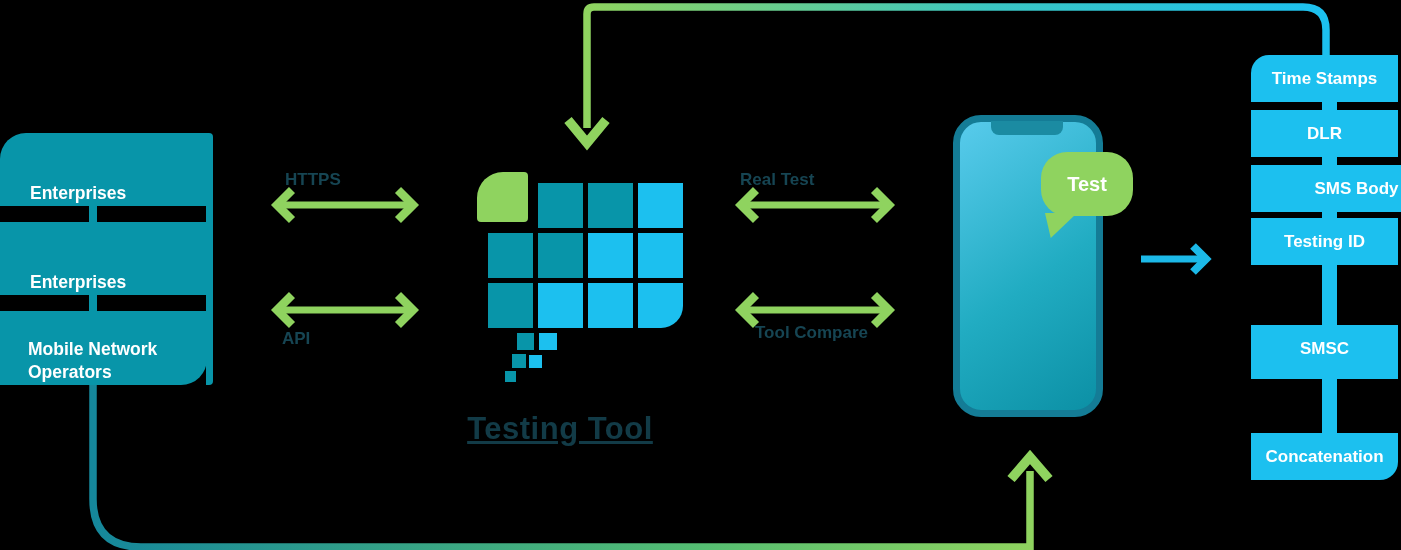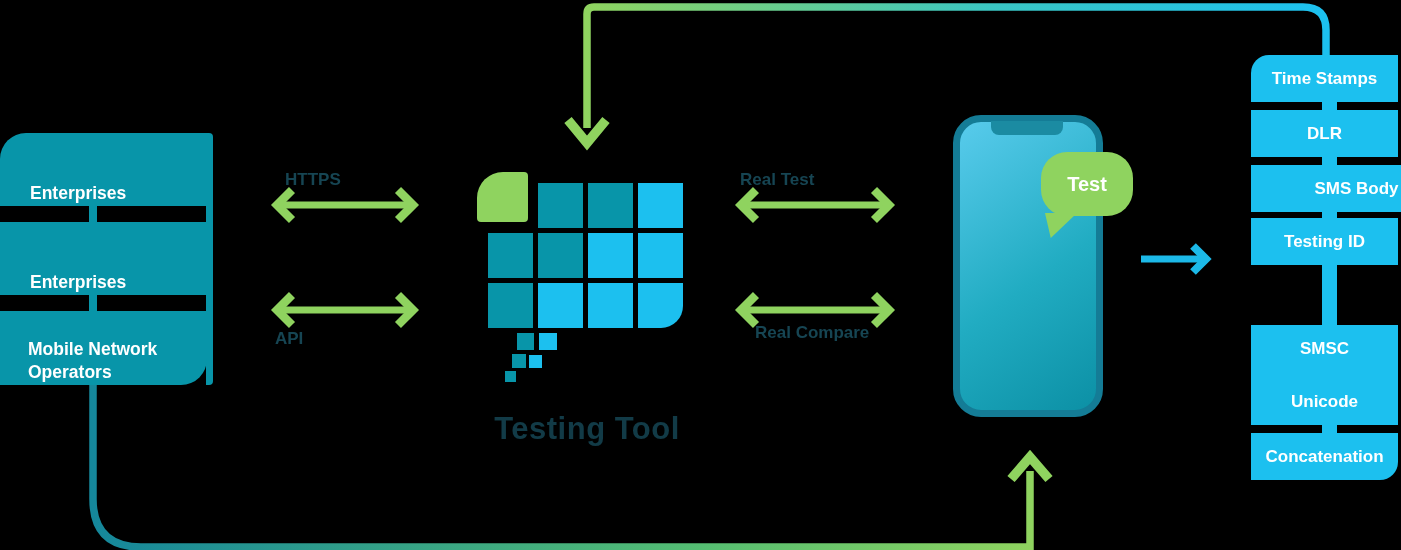--- a/index.html
+++ b/index.html
@@ -18,22 +18,22 @@
 
   
   .flabel{position:absolute;z-index:4;color:#164553;font-weight:700;font-size:17px;text-align:left;}
 
   
   .cell{position:absolute;width:45px;height:45px;z-index:3;}
   .cell.t{background:#0895A9;}
   .cell.b{background:#1CC0EF;}
   .leaf{position:absolute;left:477px;top:172px;width:51px;height:50px;background:#8FD35F;
         border-radius:26px 4px 4px 4px;z-index:3;}
-  .tool-title{position:absolute;left:457px;top:411px;width:260px;text-align:center;z-index:4;
-        color:#123B47;font-size:31px;font-weight:700;letter-spacing:0.5px;}
+  .tool-title{position:absolute;left:430px;top:411px;width:260px;text-align:center;z-index:4;
+        color:#123B47;font-size:31px;font-weight:700;letter-spacing:0.5px;text-decoration:underline;}
 
   
   .phone{position:absolute;left:953px;top:115px;width:150px;height:302px;z-index:3;box-sizing:border-box;
          border:7px solid #147C96;border-radius:28px;
          background:linear-gradient(145deg,#58CBEC 0%,#21ACC2 55%,#0C90A5 100%);}
   .notch{position:absolute;left:991px;top:121px;width:72px;height:14px;background:#1B8BA2;
          border-radius:0 0 8px 8px;z-index:4;}
   .bubble{position:absolute;left:1041px;top:152px;width:92px;height:64px;background:#8FD35F;border-radius:26px;
           z-index:5;display:flex;align-items:center;justify-content:center;color:#fff;font-size:20px;font-weight:600;}
   .bubble-tail{position:absolute;left:1045px;top:213px;width:32px;height:25px;background:#8FD35F;z-index:5;
@@ -103,23 +103,23 @@
     <span>Enterprises</span>
   </div>
   <div class="lbox lbox2">
     <span>Enterprises</span>
   </div>
   <div class="lbox lbox3">
     <span>Mobile Network Operators</span>
   </div>
 
   <div class="flabel" style="left:285px;top:170px;width:120px;">HTTPS</div>
-  <div class="flabel" style="left:275px;top:329px;width:120px;">API</div>
+  <div class="flabel" style="left:282px;top:329px;width:120px;">API</div>
   <div class="flabel" style="left:740px;top:170px;width:150px;">Real Test</div>
-  <div class="flabel" style="left:755px;top:322px;width:120px;line-height:1.25;">Real Compare</div>
+  <div class="flabel" style="left:755px;top:322px;width:120px;line-height:1.25;">Tool Compare</div>
 
   <div>
     <div class="leaf"></div>
     <div class="cell t" style="left:538px;top:183px;"></div>
     <div class="cell t" style="left:588px;top:183px;"></div>
     <div class="cell b" style="left:638px;top:183px;"></div>
     <div class="cell t" style="left:488px;top:233px;"></div>
     <div class="cell t" style="left:538px;top:233px;"></div>
     <div class="cell b" style="left:588px;top:233px;"></div>
     <div class="cell b" style="left:638px;top:233px;"></div>
@@ -154,20 +154,17 @@
     </div>
   <div class="rbox" style="top:218px;">
       <span>Testing ID</span>
     </div>
   <div class="rbox" style="top:290px;margin-top:42px;">
       <span>MNP</span>
     </div>
   <div class="rbox" style="top:325px;">
       <span>SMSC</span>
     </div>
-  <div class="rbox" style="top:378px;">
-      <span>Unicode</span>
-    </div>
   <div class="rbox last" style="top:433px;">
       <span>Concatenation</span>
     </div>
 
 </div>
 
 </body></html>

